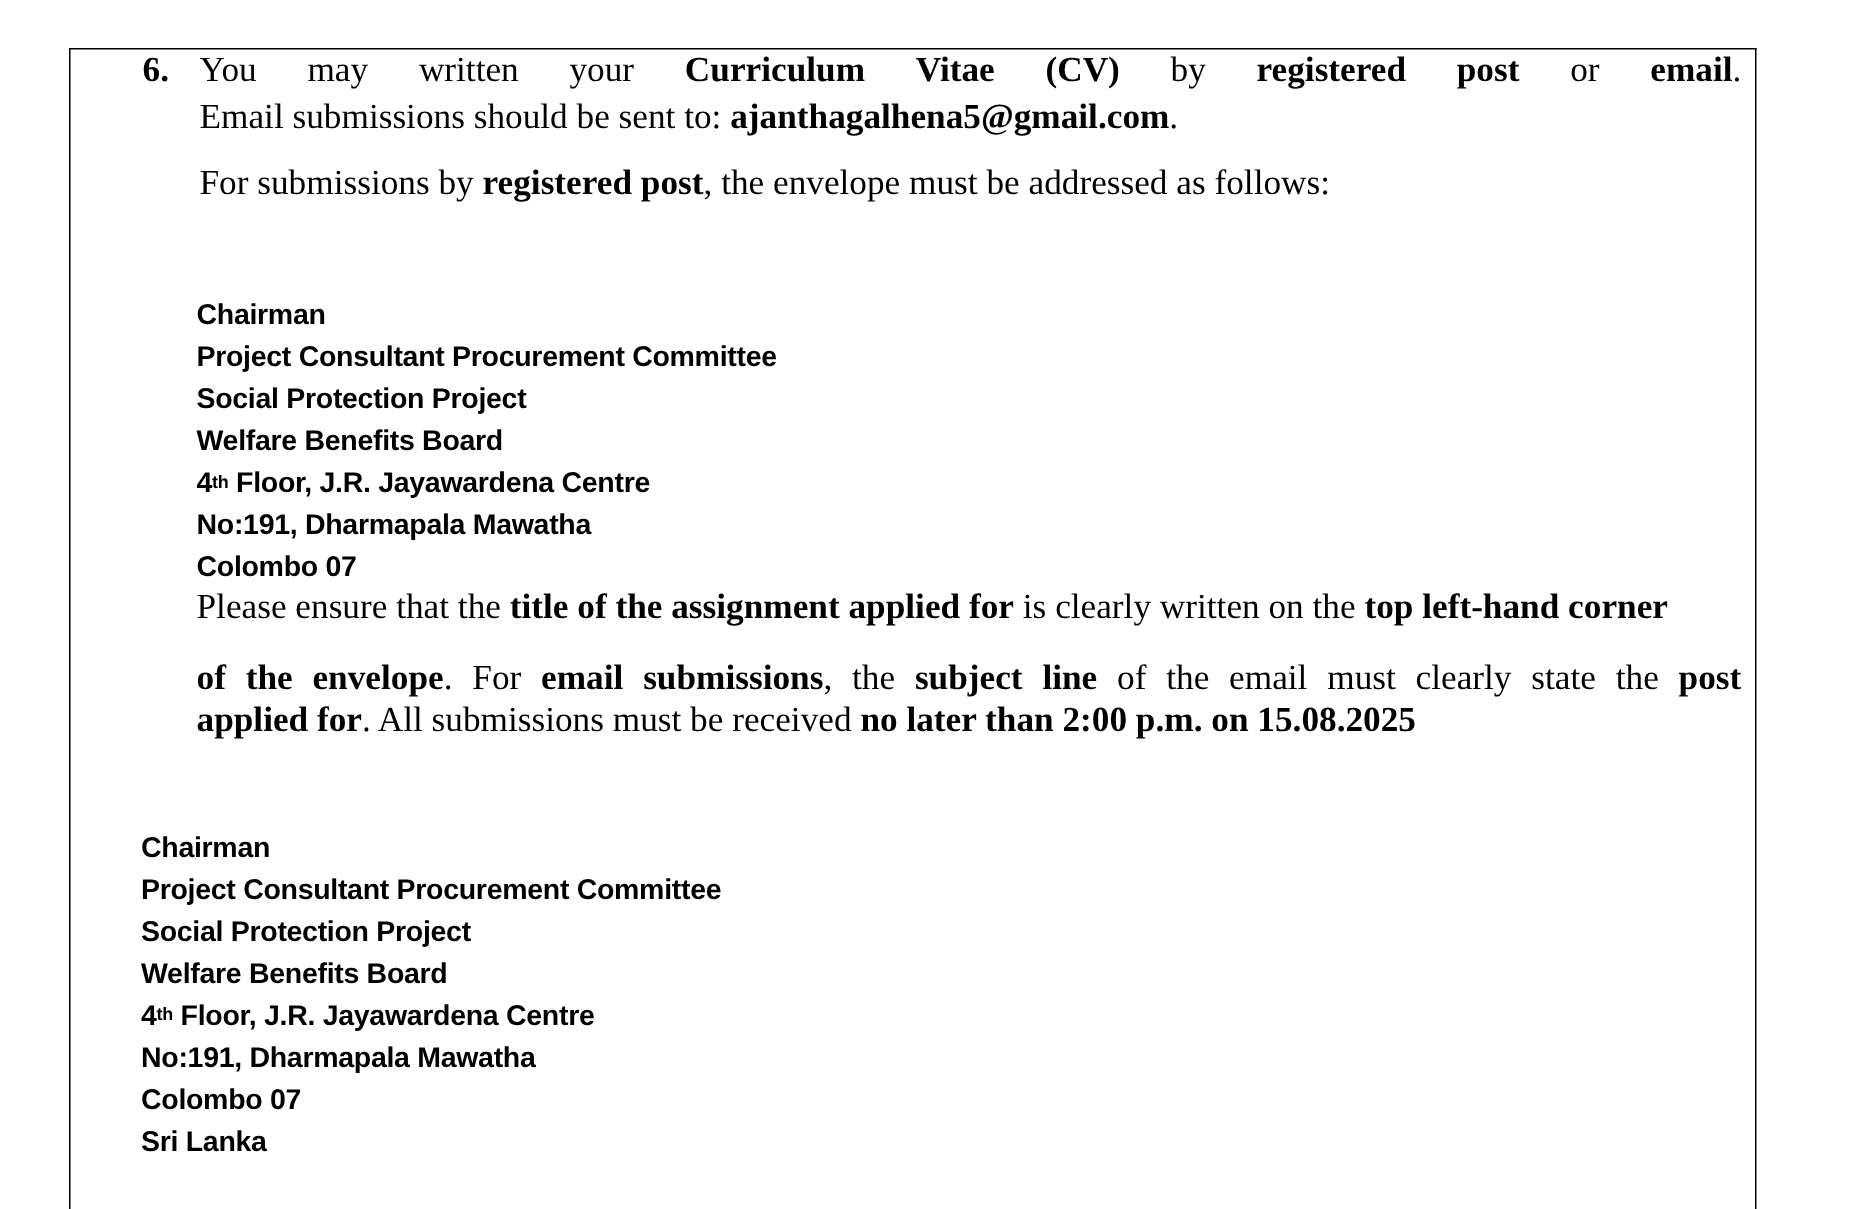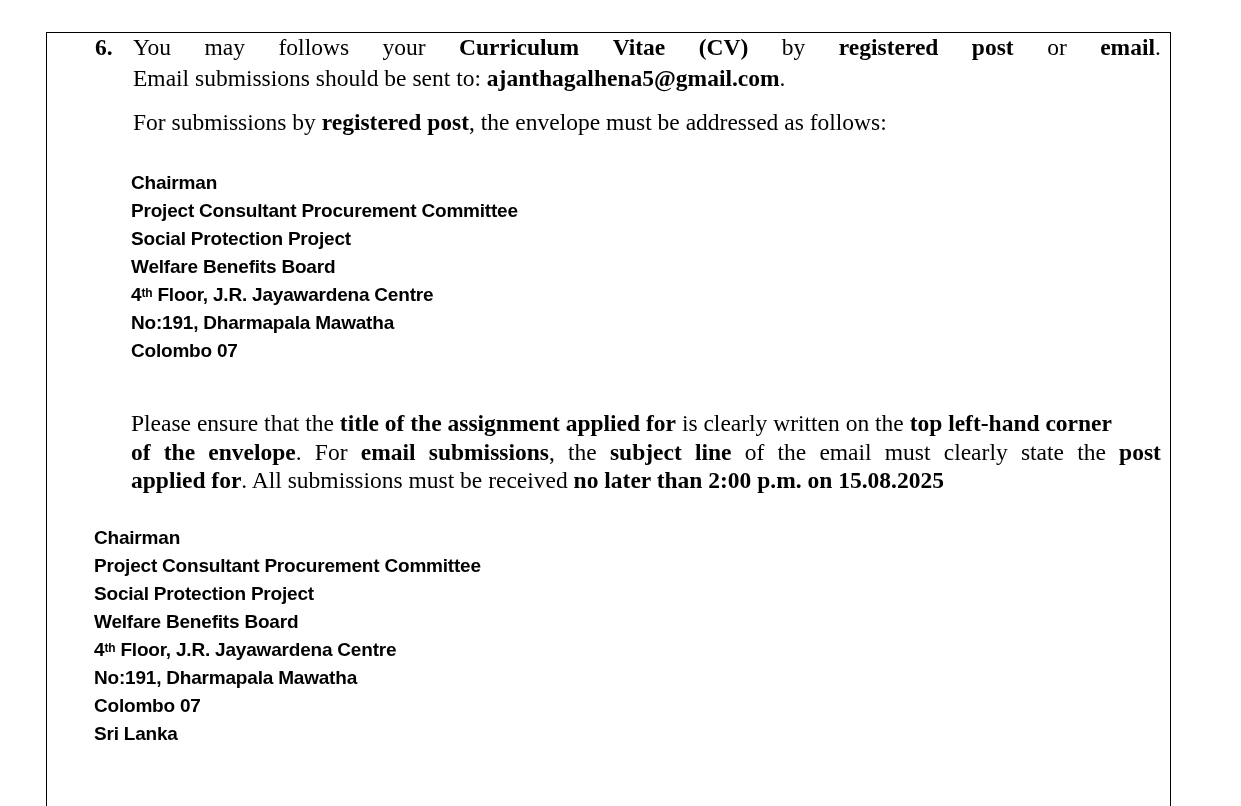--- a/index.html
+++ b/index.html
@@ -8,34 +8,34 @@
     position: absolute; left: 46px; top: 32px; width: 1125px; height: 800px;
     border-left: 1px solid #000; border-right: 1px solid #000; border-top: 1px solid #000;
     box-sizing: border-box;
   }
   .serif { font-family: "Liberation Serif", "DejaVu Serif", serif; font-size: 23.5px; }
   .sans { font-family: "Liberation Sans", "DejaVu Sans", sans-serif; font-size: 19px; font-weight: bold; letter-spacing: -0.2px; }
   .num { position: absolute; left: 95px; top: 34px; font-weight: bold; }
   .justify-line { position: absolute; display: flex; justify-content: space-between; white-space: nowrap; }
   .line { position: absolute; white-space: nowrap; }
   b { font-weight: bold; }
-  .addr-line { position: absolute; white-space: nowrap; line-height: 28px; }
+  .addr-line { position: absolute; white-space: nowrap; line-height: 28px; margin-top: 28px; }
   sup { font-size: 12px; vertical-align: top; position: relative; top: -2px; }
 </style>
 </head>
 <body>
 
 <div class="frame"></div>
 
 <div class="serif num">6.</div>
 
 <div class="serif justify-line" style="left:133px; top:34px; width:1028px;justify-content:space-between;" id="line1">
     <span><span>You</span></span>
     <span><span>may</span></span>
-    <span><span>follows</span></span>
+    <span><span>written</span></span>
     <span><span>your</span></span>
     <span><b>Curriculum</b></span>
     <span><b>Vitae</b></span>
     <span><b>(CV)</b></span>
     <span><span>by</span></span>
     <span><b>registered</b></span>
     <span><b>post</b></span>
     <span><span>or</span></span>
     <span><b>email</b>.</span>
   </div>
@@ -51,21 +51,21 @@
 <div id="env-addr">
     <div class="sans addr-line" style="left: 131px; top: 169px;">Chairman</div>
     <div class="sans addr-line" style="left: 131px; top: 197px;">Project Consultant Procurement Committee</div>
     <div class="sans addr-line" style="left: 131px; top: 225px;">Social Protection Project</div>
     <div class="sans addr-line" style="left: 131px; top: 253px;">Welfare Benefits Board</div>
     <div class="sans addr-line" style="left: 131px; top: 281px;">4<sup>th</sup> Floor, J.R. Jayawardena Centre</div>
     <div class="sans addr-line" style="left: 131px; top: 309px;">No:191, Dharmapala Mawatha</div>
     <div class="sans addr-line" style="left: 131px; top: 337px;">Colombo 07</div>
   </div>
 
-<div class="serif line" style="left:131px; top:410px;text-align:right;" id="ins1"><span>Please ensure that the </span><b>title of the assignment applied for</b><span> is clearly written on the </span><b>top left-hand corner</b></div>
+<div class="serif line" style="left:131px; top:392px;text-align:right;" id="ins1"><span>Please ensure that the </span><b>title of the assignment applied for</b><span> is clearly written on the </span><b>top left-hand corner</b></div>
 <div class="serif justify-line" style="left:131px; top:439px; width:1030px;align-items:center;" id="ins2">
     <span><b>of</b></span>
     <span><b>the</b></span>
     <span><b>envelope</b>.</span>
     <span><span>For</span></span>
     <span><b>email</b></span>
     <span><b>submissions</b>,</span>
     <span><span>the</span></span>
     <span><b>subject</b></span>
     <span><b>line</b></span>

